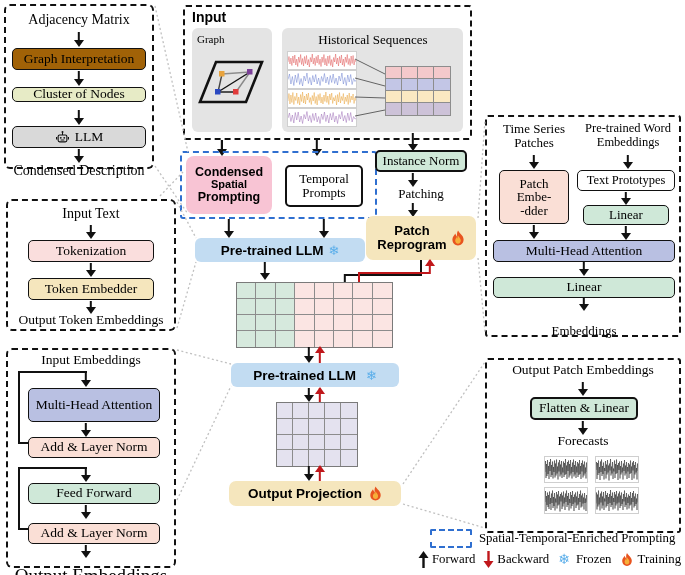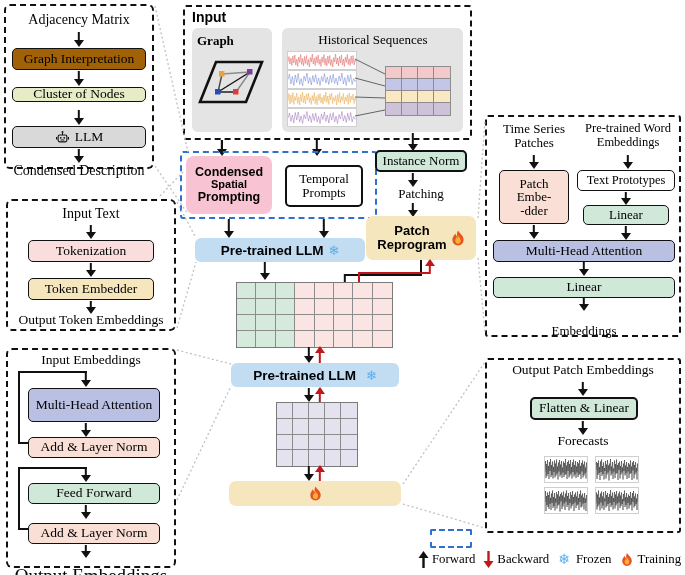--- a/index.html
+++ b/index.html
@@ -202,21 +202,21 @@
 <div class="arrow" style="left:79px;top:545px;width:14px;height:13px;">
   <div class="shaft" style="height:7px;"></div>
     <div class="head" style="top:6px;"></div>
 </div>
 <div class="abs lbl" style="left:6px;top:566px;width:170px;font-size:19px;">Output Embeddings</div>
 
 <div class="abs dashpanel sq" style="left:183px;top:5px;width:289px;height:135px;"></div>
 <div class="abs title-bold ff-sans" style="left:192px;top:9px;font-size:14px;">Input</div>
 
 <div class="abs f-panelgray" style="left:192px;top:28px;width:80px;height:104px;border-radius:6px;"></div>
-<div class="abs" style="left:197px;top:33px;font-size:13px;font-weight:bold;">Graph</div>
+<div class="abs" style="left:197px;top:33px;font-size:11px;">Graph</div>
 <svg class="abs" style="left:196px;top:52px;width:72px;height:62px;" viewBox="0 0 72 62">
   <polygon points="20,10 66,10 50,50 4,50" fill="none" stroke="#111" stroke-width="2.6"></polygon>
   <line x1="26" y1="22" x2="54" y2="20" stroke="#8d8d8d" stroke-width="1.6"></line>
   <line x1="26" y1="22" x2="22" y2="40" stroke="#444" stroke-width="1.4"></line>
   <line x1="22" y1="40" x2="54" y2="20" stroke="#111" stroke-width="1.4"></line>
   <line x1="22" y1="40" x2="40" y2="40" stroke="#111" stroke-width="1.4"></line>
   <line x1="40" y1="40" x2="54" y2="20" stroke="#888" stroke-width="1.4"></line>
   <rect x="23" y="19" width="5.5" height="5.5" fill="#e8a33d"></rect>
   <rect x="51" y="17" width="5.5" height="5.5" fill="#7b3f98"></rect>
   <rect x="19" y="37" width="5.5" height="5.5" fill="#2b49c1"></rect>
@@ -441,20 +441,21 @@
 <div class="arrow" style="left:303px;top:466px;width:12px;height:15px;">
   <div class="shaft" style="height:9px;"></div>
     <div class="head" style="top:8px;"></div>
 </div>
 <div class="arrow red up" style="left:314px;top:466px;width:12px;height:15px;">
   <div class="shaft" style="height:15px;top:0;"></div>
     <div class="head" style="top:-1px;"></div>
 </div>
 
 <div class="abs f-cream" style="left:229px;top:481px;width:172px;height:25px;border-radius:7px;display:flex;align-items:center;justify-content:center;gap:7px;">
+  <span class="title-bold ff-sans" style="font-size:13.5px;">Output Projection</span>
   <svg width="13" height="15" viewBox="0 0 14 16">
     <path d="M7 0.5 C8.6 3.6 12.6 5.4 12.6 9.6 C12.6 13.1 10.1 15.5 7 15.5 C3.9 15.5 1.4 13.1 1.4 9.6 C1.4 6.6 3.2 5.6 4.3 3.5 C4.8 5.6 6.2 6.2 6.2 7.6 C6.2 5.4 5.4 3.4 7 0.5 Z" fill="#e8541f"></path>
     <path d="M7 5.5 C8 7.5 9.8 8.4 9.8 10.6 C9.8 12.5 8.6 13.8 7 13.8 C5.4 13.8 4.2 12.5 4.2 10.6 C4.2 8.9 5.4 8.2 5.9 6.8 C6.1 8.1 6.7 8.4 6.7 9.2 C6.7 7.8 6.4 7 7 5.5 Z" fill="#f6b03a"></path>
   </svg>
 </div>
 
 <div class="abs dashpanel sq" style="left:485px;top:115px;width:196px;height:222px;"></div>
 
 <div class="abs lbl" style="left:492px;top:122px;width:84px;font-size:13px;">
   <span>Time Series</span><br>
@@ -570,20 +571,21 @@
   <line x1="478" y1="258" x2="485" y2="332" stroke="#c0c0c0" stroke-width="1.3" stroke-dasharray="2 2.5"></line>
 
   <line x1="403" y1="484" x2="485" y2="362" stroke="#c0c0c0" stroke-width="1.3" stroke-dasharray="2 2.5"></line>
   <line x1="403" y1="504" x2="485" y2="528" stroke="#c0c0c0" stroke-width="1.3" stroke-dasharray="2 2.5"></line>
 
   <line x1="160" y1="196" x2="183" y2="172" stroke="#c0c0c0" stroke-width="1.3" stroke-dasharray="2 2.5"></line>
 </svg>
 
 <div class="legend-row" style="left:430px;top:529px;">
   <span class="legend-dash"></span>
+  <span style="font-size:12.8px;margin-left:7px;">Spatial-Temporal-Enriched Prompting</span>
 </div>
 
 <div class="legend-row" style="left:418px;top:551px;gap:3px;">
   <svg width="11" height="17" viewBox="0 0 11 17">
     <line x1="5.5" y1="17" x2="5.5" y2="6" stroke="#111" stroke-width="2.4"></line>
     <polygon points="5.5,0 10.5,7 0.5,7" fill="#111"></polygon>
   </svg>
   <span style="font-size:12.8px;">Forward</span>
   <svg width="11" height="17" viewBox="0 0 11 17" style="margin-left:5px;">
     <line x1="5.5" y1="0" x2="5.5" y2="11" stroke="#c0171b" stroke-width="2.4"></line>

